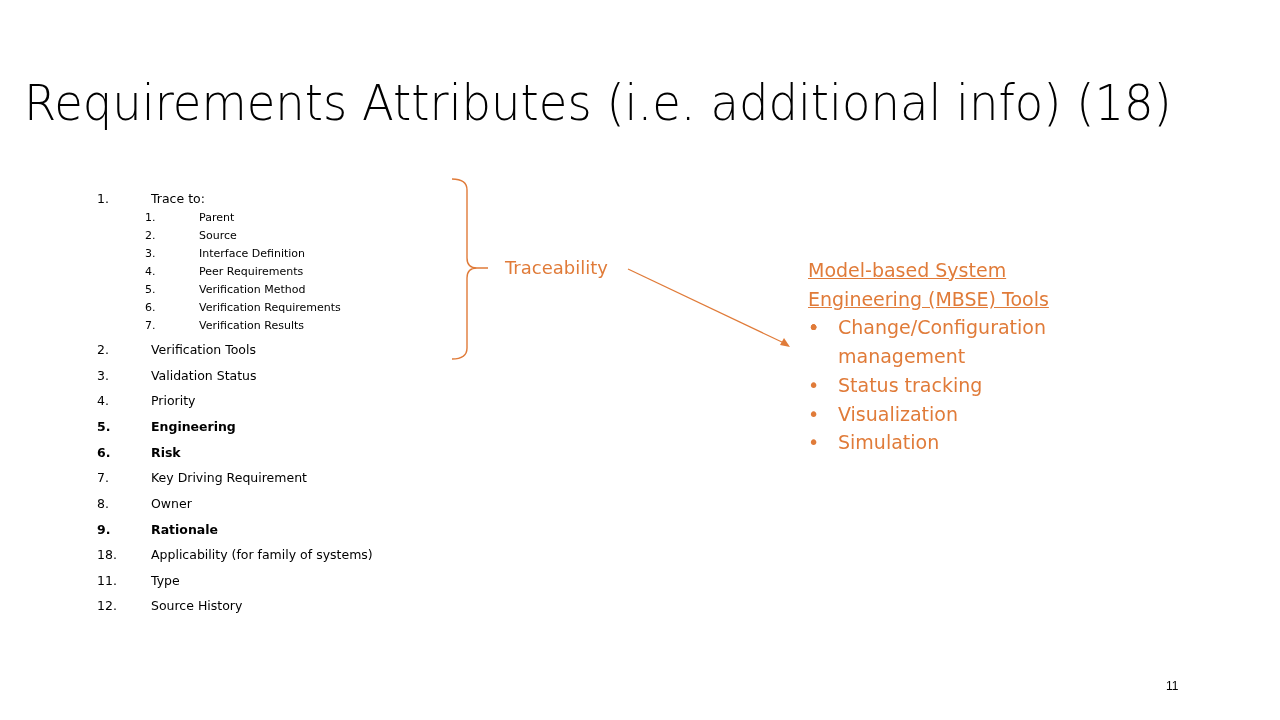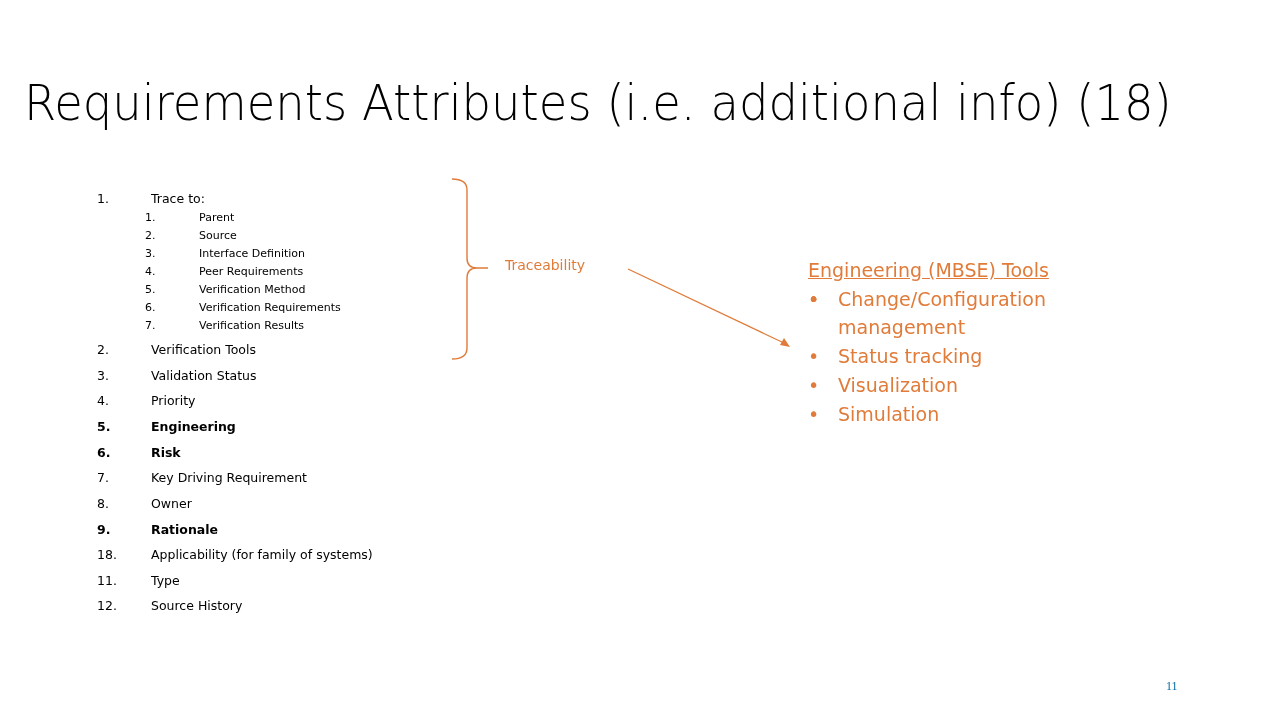--- a/index.html
+++ b/index.html
@@ -15,26 +15,26 @@
     }
     .list { position: absolute; left: 97px; top: 191px; font-size: 12.5px; font-family: "DejaVu Sans", sans-serif; }
     .row { position: absolute; white-space: nowrap; }
     .num { position: absolute; left: 0; }
     .txt { position: absolute; left: 54px; }
     .sub { font-size: 11px; }
     .sub .num { left: 48px; }
     .sub .txt { left: 102px; }
     .bold { font-weight: bold; }
     .orange { color: #e07b39; }
-    .trace-label { position: absolute; left: 505px; top: 257px; font-size: 14px; font-family: "DejaVu Sans", sans-serif; }
+    .trace-label { position: absolute; left: 505px; top: 257px; font-size: 18px; font-family: "DejaVu Sans", sans-serif; }
     .mbse { position: absolute; left: 808px; top: 256px; font-size: 19px; line-height: 28.7px; font-family: "DejaVu Sans", sans-serif; }
     .mbse .hdr { text-decoration: underline; }
     .mbse .bul { position: relative; padding-left: 30px; }
     .mbse .bul .dot { position: absolute; left: 0; }
-    .page-num { position: absolute; left: 1166px; top: 679px; font-size: 12px; color: #0369a1; font-family: Liberation Serif, serif; }
+    .page-num { position: absolute; left: 1166px; top: 679px; font-size: 12px; color: #000000; font-family: Liberation Sans, sans-serif; }
     svg.overlay { position: absolute; left: 0; top: 0; }
   </style>
 </head>
 <body>
 
 <div class="title">Requirements Attributes (i.e. additional info) (18)</div>
 
 <div class="list">
   <div class="row" style="top:0px;">
     <span class="num">1.</span>
@@ -118,20 +118,21 @@
 
 <svg class="overlay" width="1280" height="720">
   <path d="M452,179 Q467,179 467,190 L467,258 Q467,268 477,268 L488,268 M477,268 Q467,268 467,278 L467,348 Q467,359 452,359" fill="none" stroke="#e07b39" stroke-width="1.4"></path>
   <line x1="628" y1="269" x2="784" y2="343" stroke="#e07b39" stroke-width="1.2"></line>
   <polygon points="790,347 780,345 784,338" fill="#e07b39"></polygon>
 </svg>
 
 <div class="trace-label orange">Traceability</div>
 
 <div class="mbse orange">
+  <div class="hdr">Model-based System</div>
   <div class="hdr">Engineering (MBSE) Tools</div>
   <div class="bul"><span class="dot">•</span></div>
   <div class="bul"><span class="dot">•</span></div>
   <div class="bul"><span class="dot">•</span><span>Change/Configuration</span></div>
   <div class="bul"><span>management</span></div>
   <div class="bul"><span class="dot">•</span><span>Status tracking</span></div>
   <div class="bul"><span class="dot">•</span><span>Visualization</span></div>
   <div class="bul"><span class="dot">•</span><span>Simulation</span></div>
 </div>
 

